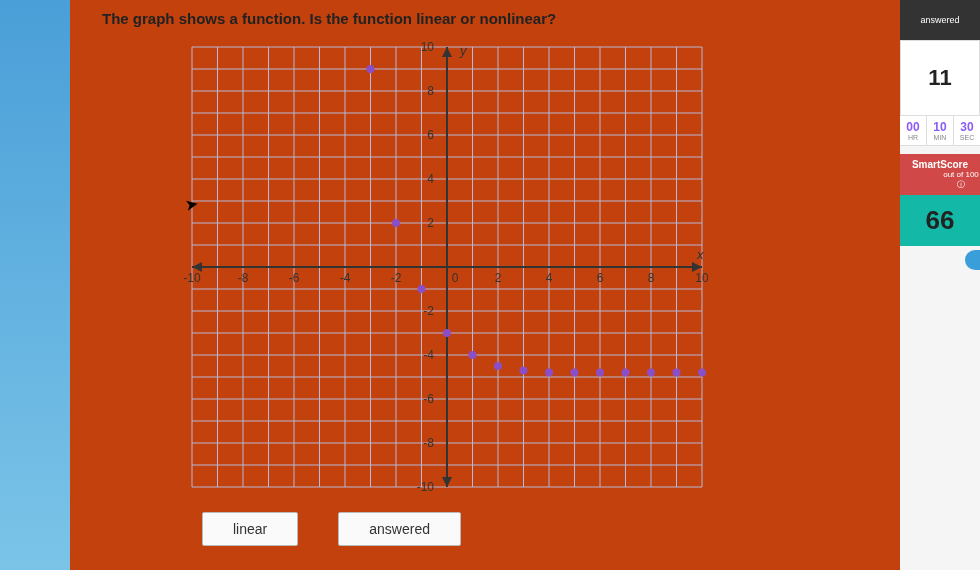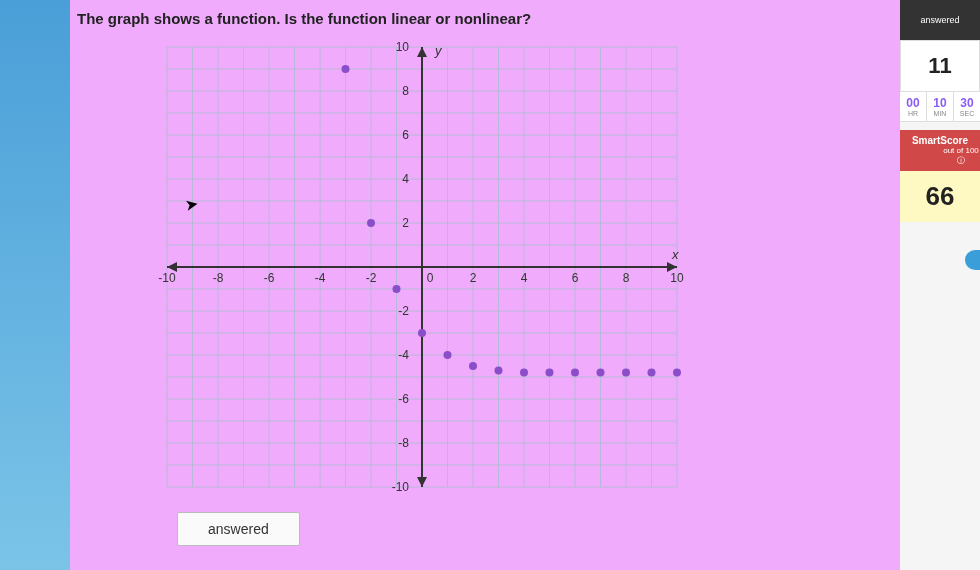--- a/index.html
+++ b/index.html
@@ -10,22 +10,22 @@
       background: linear-gradient(to bottom, #4a9fd8 0%, #7bc4e8 100%);
       position: relative;
       overflow: hidden;
     }
     .main-content {
       position: absolute;
       left: 70px;
       top: 0;
       right: 80px;
       bottom: 0;
-      background: #f0abfc;
-      padding: 10px 7px;
+      background: #c2410c;
+      padding: 10px 32px;
     }
     .question-text {
       font-weight: bold;
       font-size: 15px;
       color: #222;
       margin-bottom: 10px;
     }
     .graph-container {
       width: 550px;
       height: 460px;
@@ -60,21 +60,21 @@
       background: #333;
       color: #fff;
       font-size: 9px;
       text-align: center;
       padding: 15px 0;
     }
     .question-num {
       background: #fff;
       border: 1px solid #ddd;
       text-align: center;
-      padding: 12px 0;
+      padding: 24px 0;
       font-weight: bold;
       font-size: 22px;
       color: #222;
     }
     .time-header {
       background: #4a8fb8;
       color: #fff;
       font-size: 11px;
       text-align: center;
       padding: 6px 0;
@@ -97,21 +97,21 @@
     .smartscore-header {
       background: #d04848;
       color: #fff;
       text-align: center;
       padding: 5px 0;
       margin-top: 8px;
     }
     .smartscore-header .ss-title { font-size: 10px; font-weight: bold; }
     .smartscore-header .ss-sub { font-size: 8px; padding-left: 42px; }
     .smartscore-val {
-      background: #fef9c3;
+      background: #14b8a6;
       text-align: center;
       font-size: 26px;
       font-weight: bold;
       padding: 10px 0;
       color: #222;
     }
     .blue-blob {
       position: absolute;
       right: 0;
       top: 250px;
@@ -227,20 +227,21 @@
           <circle cx="479" cy="335.6" r="4" fill="#8a4fc8"></circle>
           <circle cx="504.5" cy="335.6" r="4" fill="#8a4fc8"></circle>
           <circle cx="530" cy="335.6" r="4" fill="#8a4fc8"></circle>
         </g>
     </svg>
   </div>
 
   <div class="cursor-arrow">➤</div>
 
   <div class="answer-buttons">
+    <button class="answer-btn">linear</button>
     <button class="answer-btn">answered</button>
   </div>
 </div>
 
 <div class="right-panel">
   <div class="answered-banner">answered</div>
   <div class="question-num">11</div>
   <div class="time-boxes">
     <div class="time-cell">
       <div class="time-val">00</div>

